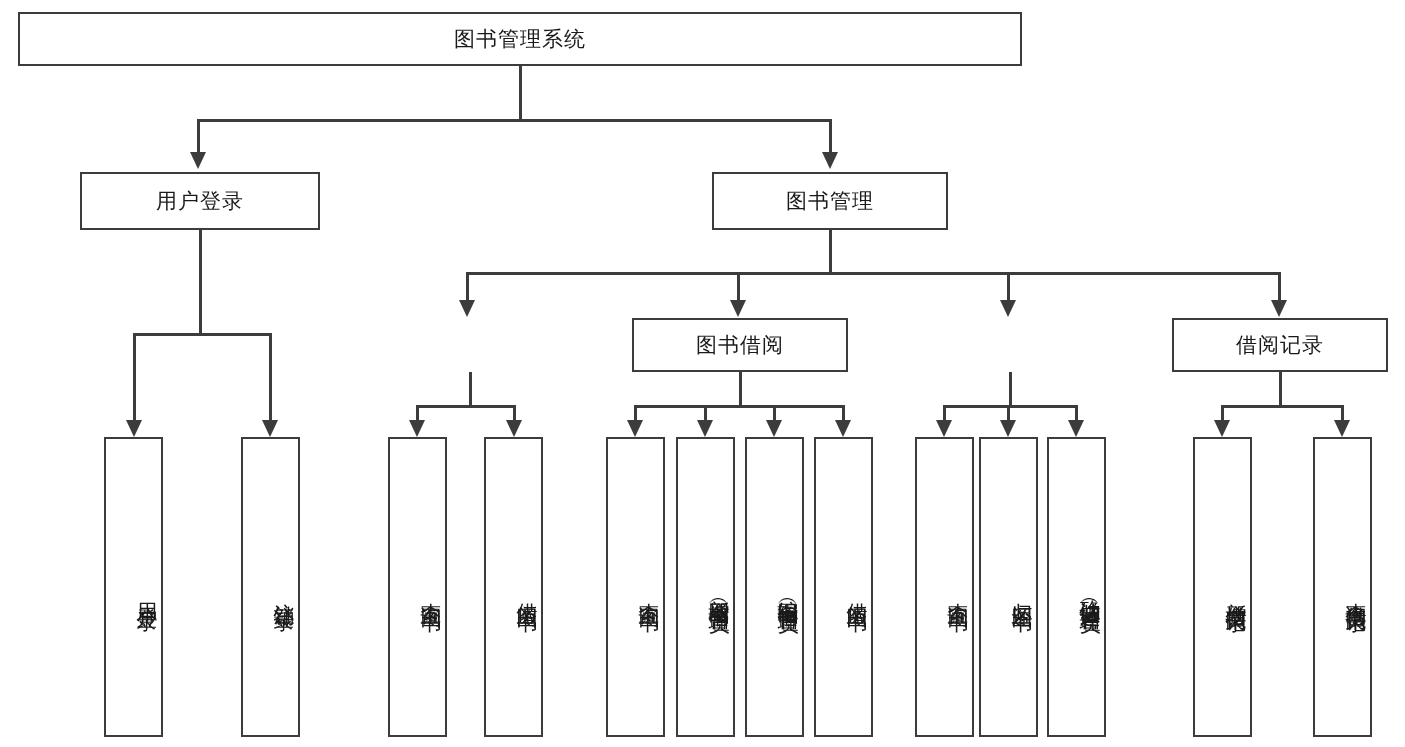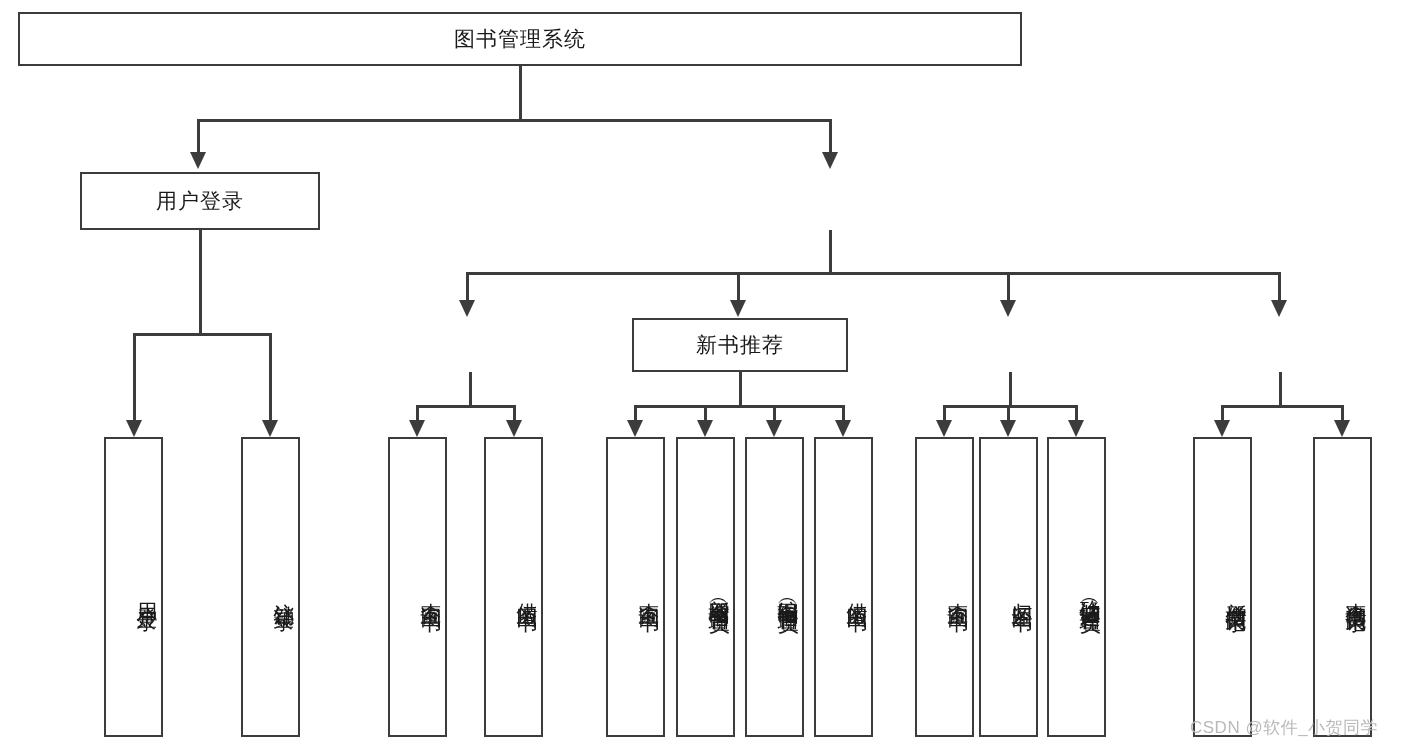--- a/index.html
+++ b/index.html
@@ -26,40 +26,42 @@
   <div class="node h" style="left:18px;top:12px;width:1004px;height:54px;">图书管理系统</div>
 
   <div class="edge vline" style="left:519px;top:66px;height:53px;"></div>
   <div class="edge hline" style="left:197px;top:119px;width:634px;"></div>
   <div class="edge vline" style="left:197px;top:119px;height:33px;"></div>
   <div class="arrow" style="left:190px;top:152px;"></div>
   <div class="edge vline" style="left:829px;top:119px;height:33px;"></div>
   <div class="arrow" style="left:822px;top:152px;"></div>
 
   <div class="node h" style="left:80px;top:172px;width:240px;height:58px;">用户登录</div>
+  <div class="node h" style="left:712px;top:172px;width:236px;height:58px;">图书管理</div>
 
   <div class="edge vline" style="left:199px;top:230px;height:103px;"></div>
   <div class="edge hline" style="left:133px;top:333px;width:138px;"></div>
   <div class="edge vline" style="left:133px;top:333px;height:87px;"></div>
   <div class="arrow" style="left:126px;top:420px;"></div>
   <div class="edge vline" style="left:269px;top:333px;height:87px;"></div>
   <div class="arrow" style="left:262px;top:420px;"></div>
 
   <div class="edge vline" style="left:829px;top:230px;height:42px;"></div>
   <div class="edge hline" style="left:466px;top:272px;width:812px;"></div>
   <div class="edge vline" style="left:466px;top:272px;height:28px;"></div>
   <div class="arrow" style="left:459px;top:300px;"></div>
   <div class="edge vline" style="left:737px;top:272px;height:28px;"></div>
   <div class="arrow" style="left:730px;top:300px;"></div>
   <div class="edge vline" style="left:1007px;top:272px;height:28px;"></div>
   <div class="arrow" style="left:1000px;top:300px;"></div>
   <div class="edge vline" style="left:1278px;top:272px;height:28px;"></div>
   <div class="arrow" style="left:1271px;top:300px;"></div>
 
-  <div class="node h" style="left:632px;top:318px;width:216px;height:54px;">新书推荐</div>
+  <div class="node h" style="left:632px;top:318px;width:216px;height:54px;">图书借阅</div>
+  <div class="node h" style="left:1172px;top:318px;width:216px;height:54px;">借阅记录</div>
 
   <div class="edge vline" style="left:469px;top:372px;height:33px;"></div>
   <div class="edge hline" style="left:416px;top:405px;width:100px;"></div>
   <div class="edge vline" style="left:416px;top:405px;height:15px;"></div>
   <div class="arrow" style="left:409px;top:420px;"></div>
   <div class="edge vline" style="left:513px;top:405px;height:15px;"></div>
   <div class="arrow" style="left:506px;top:420px;"></div>
 
   <div class="edge vline" style="left:739px;top:372px;height:33px;"></div>
   <div class="edge hline" style="left:634px;top:405px;width:211px;"></div>
@@ -99,15 +101,14 @@
   <div class="node v tall" style="left:745px;top:437px;width:59px;height:300px;">编辑图书（管理员）</div>
   <div class="node v" style="left:814px;top:437px;width:59px;height:300px;">借阅图书</div>
 
   <div class="node v" style="left:915px;top:437px;width:59px;height:300px;">查询图书</div>
   <div class="node v" style="left:979px;top:437px;width:59px;height:300px;">归还图书</div>
   <div class="node v tall" style="left:1047px;top:437px;width:59px;height:300px;">确认归还（管理员）</div>
 
   <div class="node v tall" style="left:1193px;top:437px;width:59px;height:300px;">新增借阅记录</div>
   <div class="node v tall" style="left:1313px;top:437px;width:59px;height:300px;">查询借阅记录</div>
 
-  <div class="watermark" style="left:1190px;top:716px;">CSDN @软件_小贺同学</div>
 
 </div>
 
 </body></html>

